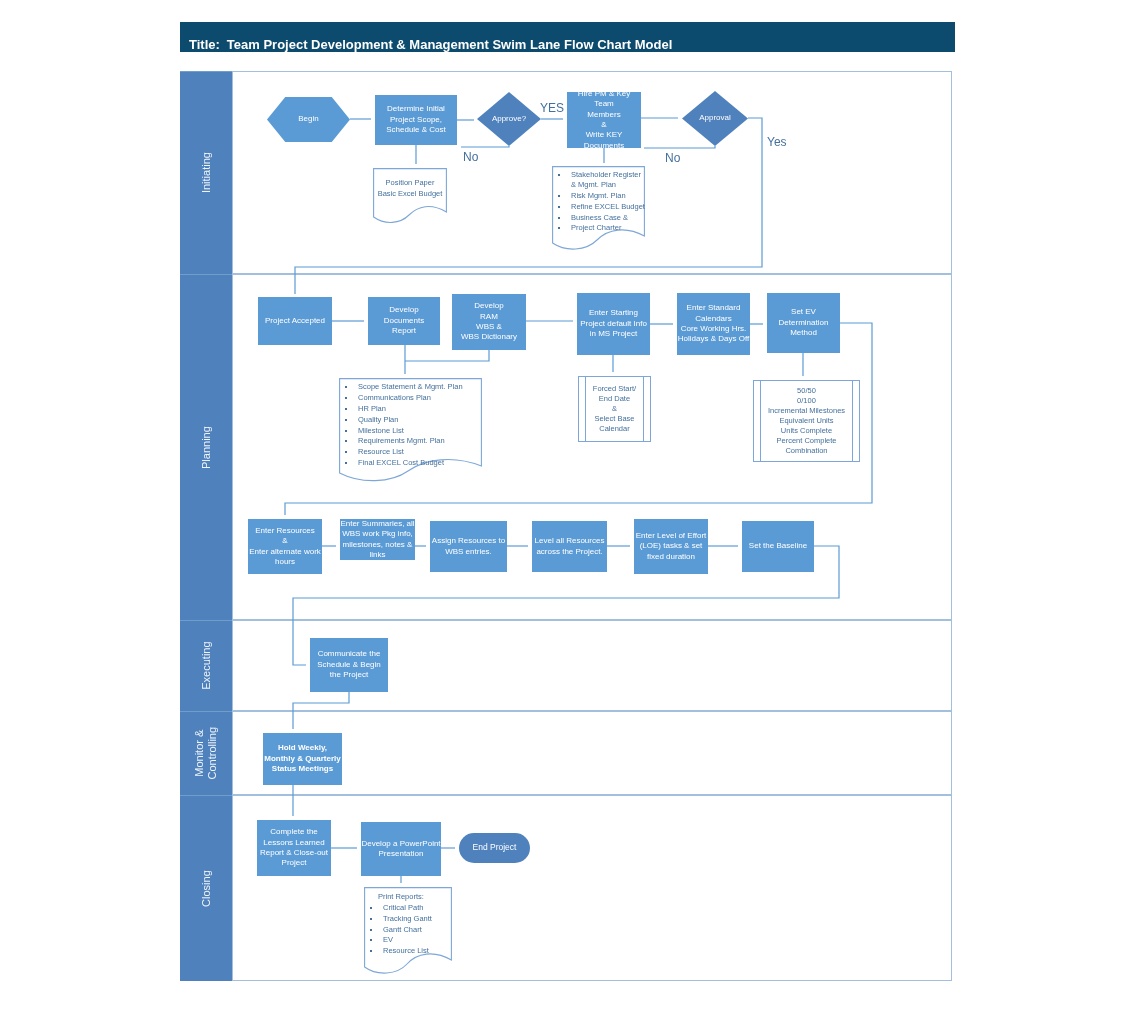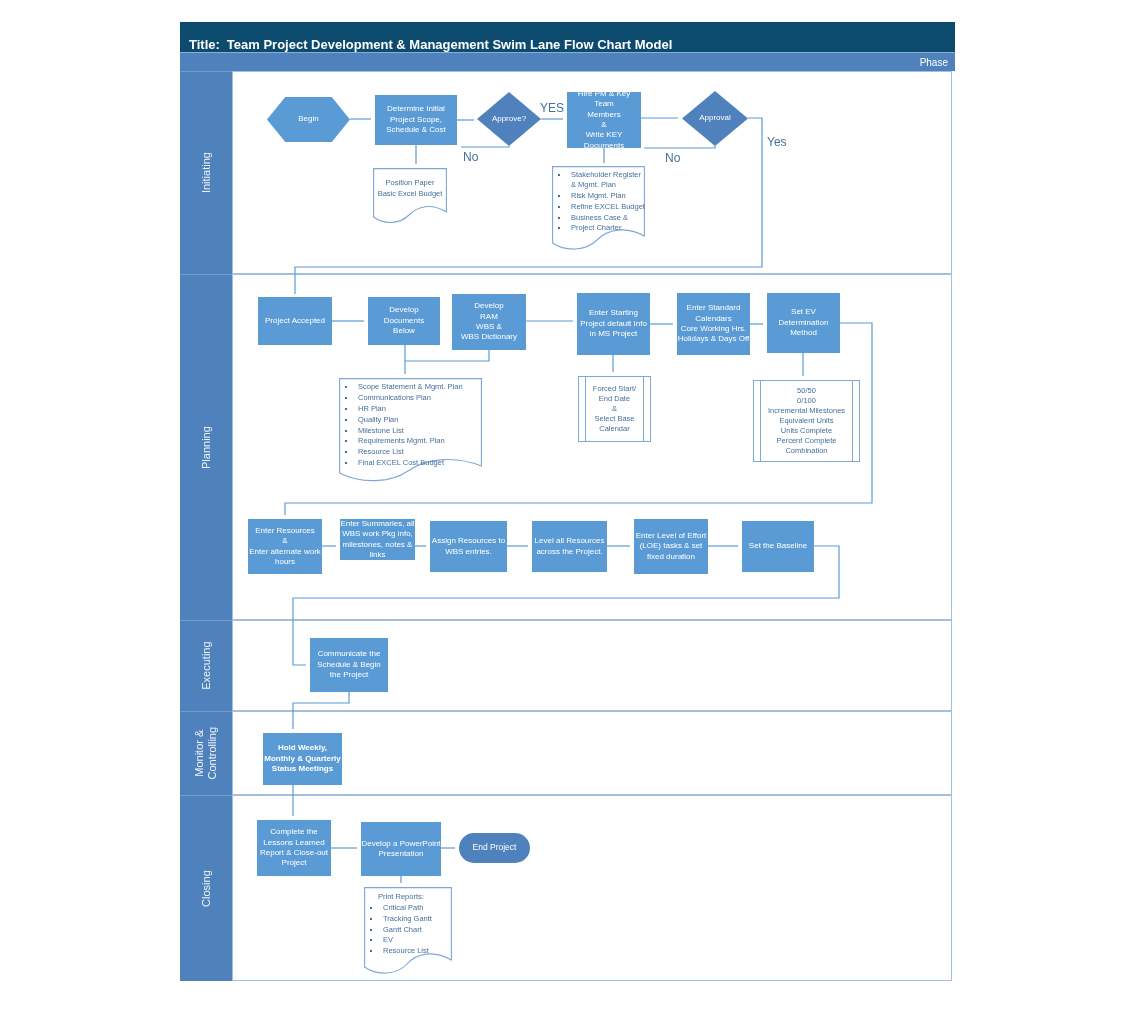--- a/index.html
+++ b/index.html
@@ -42,23 +42,20 @@
   .elabel{position:absolute;font-size:12px;color:#44709d;}
 </style>
 </head>
 <body>
 
 <div class="canvas">
 
   <div class="abs title-bar" style="left:180px;top:22px;width:775px;height:30px;">
     <span>Title:</span>
     <span>Team Project Development &amp; Management Swim Lane Flow Chart Model</span>
-  </div>
-  <div class="abs phase-bar" style="left:180px;top:52px;width:775px;height:19px;">
-    <span>Phase</span>
   </div>
 
   <div class="abs lane-label" style="left:180px;top:71px;width:52px;height:203px;">
     <span>Initiating</span>
     </div>
   <div class="abs lane-label" style="left:180px;top:274px;width:52px;height:346px;">
     <span>Planning</span>
     </div>
   <div class="abs lane-label" style="left:180px;top:620px;width:52px;height:91px;">
     <span>Executing</span>
@@ -151,21 +148,21 @@
           <li>Risk Mgmt. Plan</li>
           <li>Refine EXCEL Budget</li>
           <li>Business Case &amp;</li>
           <li>Project Charter</li>
         </ul>
       </div>
   </div>
 
   <div class="node box" style="left:258px;top:297px;width:74px;height:48px;">Project Accepted</div>
   <div class="node box" style="left:368px;top:297px;width:72px;height:48px;">Develop Documents
-Below</div>
+Report</div>
   <div class="node box" style="left:452px;top:294px;width:74px;height:56px;">Develop
 RAM
 WBS &amp;
 WBS Dictionary</div>
   <div class="node box" style="left:577px;top:293px;width:73px;height:62px;">Enter Starting
 Project default Info
 in MS Project</div>
   <div class="node box" style="left:677px;top:293px;width:73px;height:62px;">Enter Standard
 Calendars
 Core Working Hrs.

